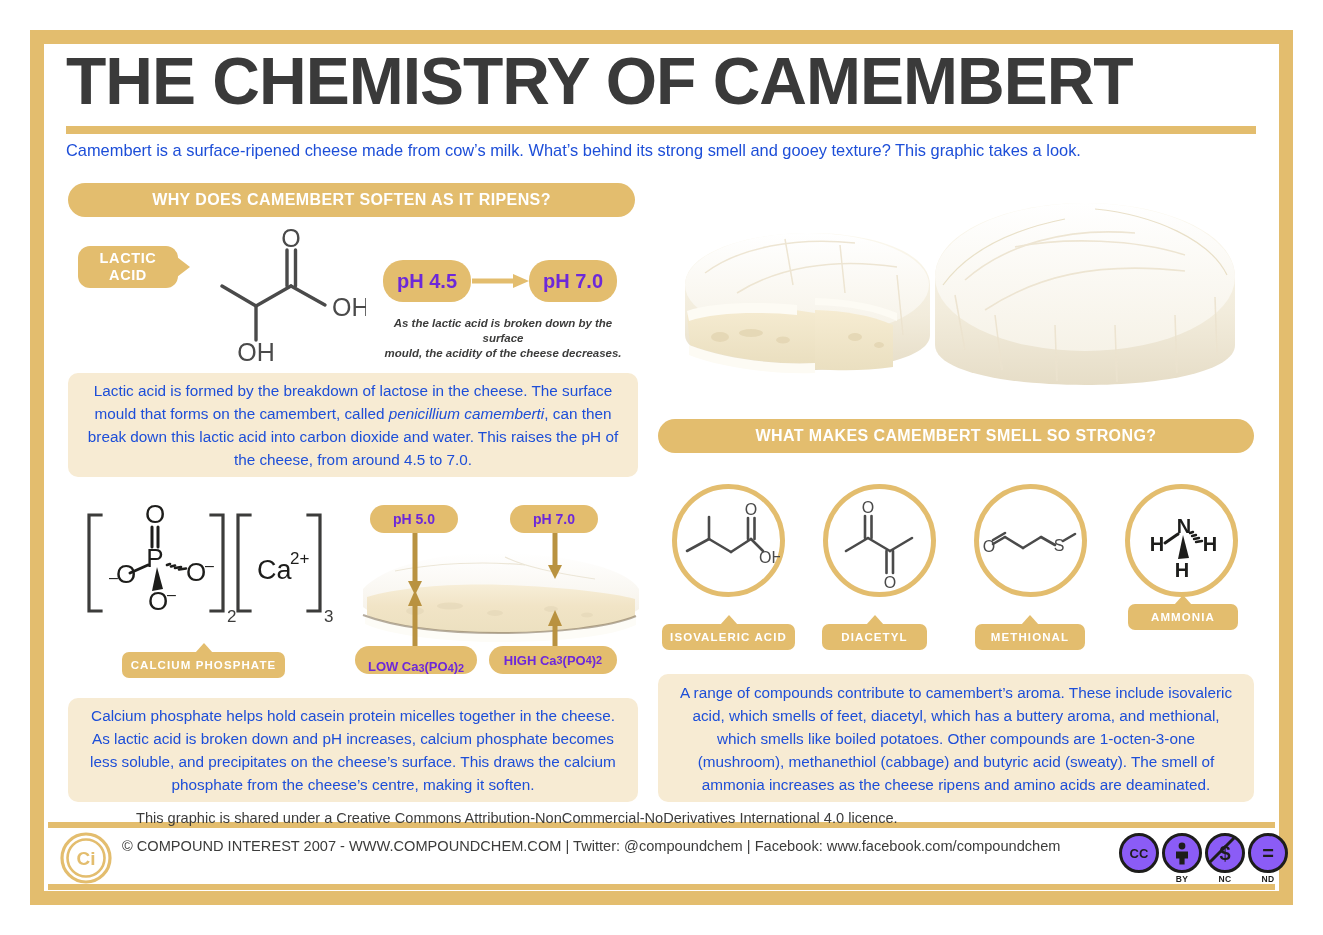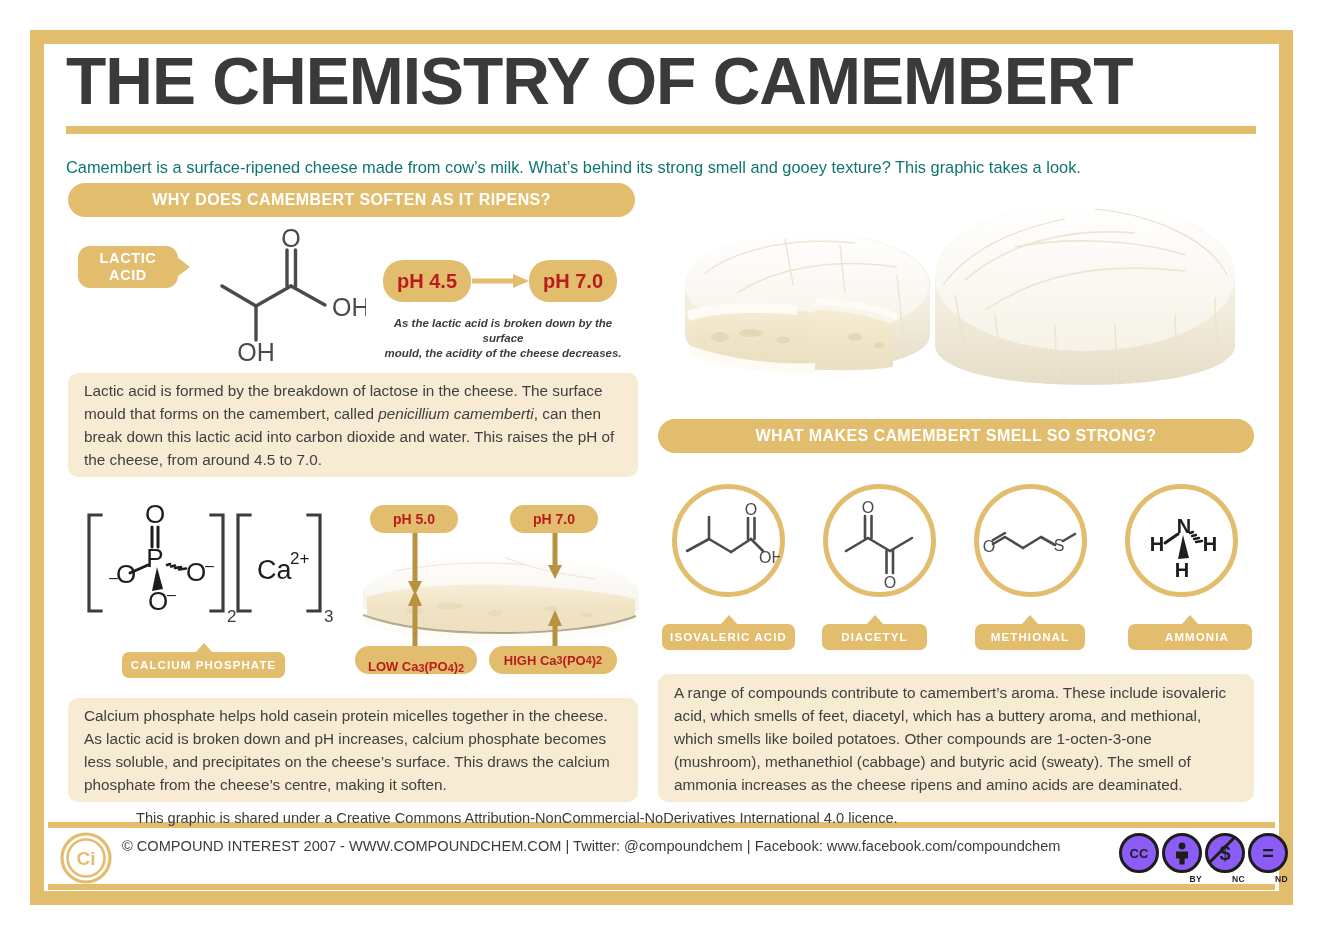--- a/index.html
+++ b/index.html
@@ -19,36 +19,36 @@
   
   .title{
     position:absolute;left:66px;top:44px;width:1190px;
     font-size:66px;line-height:74px;font-weight:bold;color:#3a3a3a;
     letter-spacing:-1px;white-space:nowrap;
   }
   .title-rule{
     position:absolute;left:66px;top:126px;width:1190px;height:8px;background:#e3bd6e;
   }
   .subtitle{
-    position:absolute;left:66px;top:156px;width:1210px;
-    font-size:16.4px;line-height:22px;color:#0f766e;white-space:nowrap;
+    position:absolute;left:66px;top:139px;width:1210px;
+    font-size:16.4px;line-height:22px;color:#1d4ed8;white-space:nowrap;
   }
 
   
   .pill-head{
     position:absolute;height:34px;border-radius:17px;background:#e3bd6e;
     color:#ffffff;font-weight:bold;font-size:16px;letter-spacing:.4px;
     display:flex;align-items:center;justify-content:center;text-align:center;
   }
   #sec1{left:68px;top:183px;width:567px;}
   #sec2{left:658px;top:419px;width:596px;}
 
   
   .pill{
-    position:absolute;background:#e3bd6e;color:#b91c1c;border-radius:20px;
+    position:absolute;background:#e3bd6e;color:#6d28d9;border-radius:20px;
     display:flex;align-items:center;justify-content:center;text-align:center;
     font-weight:bold;box-sizing:border-box;
   }
 
   .callout{
     position:absolute;background:#e3bd6e;color:#fff;border-radius:12px;
     display:flex;align-items:center;justify-content:center;flex-direction:column;
     font-weight:bold;font-size:14.5px;line-height:17px;letter-spacing:.6px;text-align:center;
   }
   .callout::after{ 
@@ -58,21 +58,21 @@
   }
 
   .caption-it{
     position:absolute;font-style:italic;font-weight:bold;font-size:11.5px;
     line-height:15px;text-align:center;color:#3c3c3b;
   }
 
   
   .cream{
     position:absolute;background:#f7ebd3;border-radius:10px;
-    font-size:15.3px;line-height:23px;text-align:left;color:#404040;
+    font-size:15.3px;line-height:23px;text-align:center;color:#1d4ed8;
     display:flex;align-items:center;justify-content:center;padding:0 16px;
     box-sizing:border-box;
   }
   .cream i{font-style:italic;}
 
   
   .mol{position:absolute;}
   .mol svg{display:block;}
 
   
@@ -101,21 +101,21 @@
     white-space:nowrap;
   }
   .cc-wrap{position:absolute;display:flex;gap:3px;align-items:flex-start;}
   .cc-badge{position:relative;width:40px;height:40px;}
   .cc-badge .ring{
     width:40px;height:40px;border-radius:50%;border:3.5px solid #1d1d1b;
     box-sizing:border-box;display:flex;align-items:center;justify-content:center;
     font-weight:bold;font-size:14px;color:#1d1d1b;background:#8b5cf6;
   }
   .cc-sub{
-    position:absolute;left:0;top:41px;width:40px;text-align:right;
+    position:absolute;left:0;top:41px;width:40px;text-align:center;
     font-size:8.5px;font-weight:bold;color:#1d1d1b;letter-spacing:.3px;
   }
 </style>
 </head>
 <body>
 
 <div class="page">
   <div class="frame"></div>
 
   <div class="title">THE CHEMISTRY OF CAMEMBERT</div>
@@ -404,21 +404,21 @@
         <line x1="64" y1="50" x2="69" y2="49"></line>
         <line x1="66" y1="53" x2="72" y2="52"></line>
       </g>
       <polygon points="53,46 48,70 59,69" fill="#1d1d1b"></polygon>
       <text x="54" y="44" font-size="20" fill="#1d1d1b" text-anchor="middle" font-weight="bold" font-family="'Liberation Sans',sans-serif">N</text>
       <text x="27" y="62" font-size="20" fill="#1d1d1b" text-anchor="middle" font-weight="bold" font-family="'Liberation Sans',sans-serif">H</text>
       <text x="80" y="62" font-size="20" fill="#1d1d1b" text-anchor="middle" font-weight="bold" font-family="'Liberation Sans',sans-serif">H</text>
       <text x="52" y="88" font-size="20" fill="#1d1d1b" text-anchor="middle" font-weight="bold" font-family="'Liberation Sans',sans-serif">H</text>
     </svg>
   </div>
-  <div class="circ-label" style="left:1128px;top:624px;width:110px;padding-left:14px;">AMMONIA</div>
+  <div class="circ-label" style="left:1128px;top:604px;width:110px;">AMMONIA</div>
 
   <div class="cream" style="left:658px;top:674px;width:596px;height:128px;">A range of compounds contribute to camembert’s aroma. These include isovaleric acid, which smells of feet, diacetyl, which has a buttery aroma, and methional, which smells like boiled potatoes. Other compounds are 1-octen-3-one (mushroom), methanethiol (cabbage) and butyric acid (sweaty). The smell of ammonia increases as the cheese ripens and amino acids are deaminated.</div>
 
   <div class="foot-rule" style="top:822px;"></div>
 
   <div style="position:absolute;left:60px;top:832px;width:52px;height:52px;">
     <svg width="52" height="52" viewBox="0 0 52 52">
       <circle cx="26" cy="26" r="24" fill="none" stroke="#e3bd6e" stroke-width="3.2"></circle>
       <circle cx="26" cy="26" r="18.5" fill="none" stroke="#e3bd6e" stroke-width="2.6"></circle>
       <text x="26" y="33" text-anchor="middle" font-size="19" font-weight="bold" fill="#e3bd6e" font-family="'Liberation Sans',sans-serif">Ci</text>

